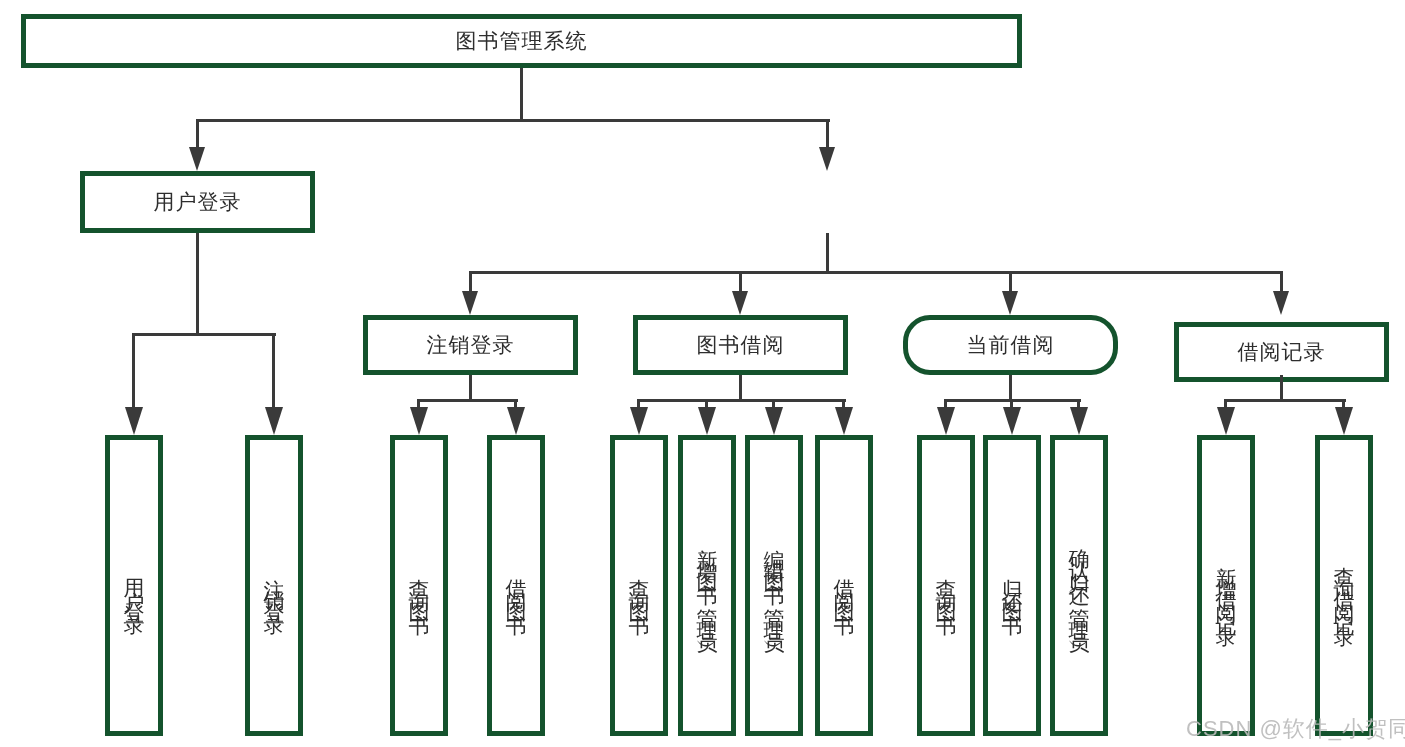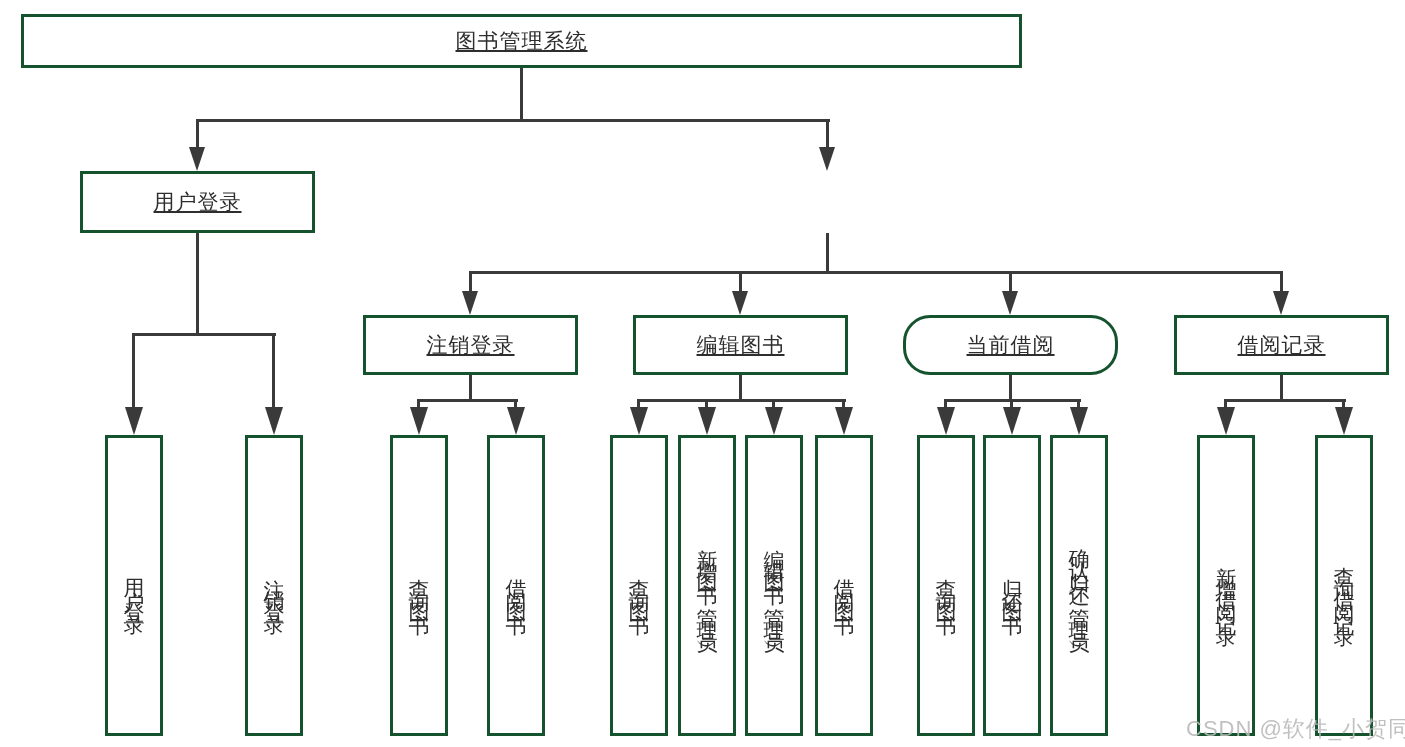--- a/index.html
+++ b/index.html
@@ -10,22 +10,21 @@
     background: #ffffff;
     font-family: "Liberation Sans", sans-serif;
     color: #2e2e2e;
     overflow: hidden;
   }
   
   .node, .leaf {
     position: absolute;
     box-sizing: border-box;
     background: #ffffff;
-    border: 3px solid #14532d;
-    text-decoration: underline;
+    border: 5px solid #14532d;
   }
   .node {
     display: flex;
     align-items: center;
     justify-content: center;
     font-size: 21px;
     letter-spacing: 1px;
     white-space: nowrap;
   }
   .leaf { top: 435px; width: 58px; height: 301px; }
@@ -89,23 +88,23 @@
   <div class="v" style="left:469px; top:271px; height:22px;"></div>
   <div class="v" style="left:739px; top:271px; height:22px;"></div>
   <div class="v" style="left:1009px; top:271px; height:22px;"></div>
   <div class="v" style="left:1280px; top:271px; height:22px;"></div>
   <div class="arr" style="left:462px; top:291px;"></div>
   <div class="arr" style="left:732px; top:291px;"></div>
   <div class="arr" style="left:1002px; top:291px;"></div>
   <div class="arr" style="left:1273px; top:291px;"></div>
 
   <div class="node" style="left:363px; top:315px; width:215px; height:60px;">注销登录</div>
-  <div class="node" style="left:633px; top:315px; width:215px; height:60px;">编辑图书</div>
+  <div class="node" style="left:633px; top:315px; width:215px; height:60px;">图书借阅</div>
   <div class="node" style="left:903px; top:315px; width:215px; height:60px;border-radius:27px;">当前借阅</div>
-  <div class="node" style="left:1174px; top:315px; width:215px; height:60px;">借阅记录</div>
+  <div class="node" style="left:1174px; top:322px; width:215px; height:60px;">借阅记录</div>
 
   <div class="v" style="left:469px; top:375px; height:26px;"></div>
   <div class="h" style="left:417px; top:399px; width:101px;"></div>
   <div class="v" style="left:417px; top:399px; height:10px;"></div>
   <div class="v" style="left:514px; top:399px; height:10px;"></div>
   <div class="arr-big" style="left:410px; top:407px;"></div>
   <div class="arr-big" style="left:507px; top:407px;"></div>
 
   <div class="v" style="left:739px; top:375px; height:26px;"></div>
   <div class="h" style="left:637px; top:399px; width:209px;"></div>

